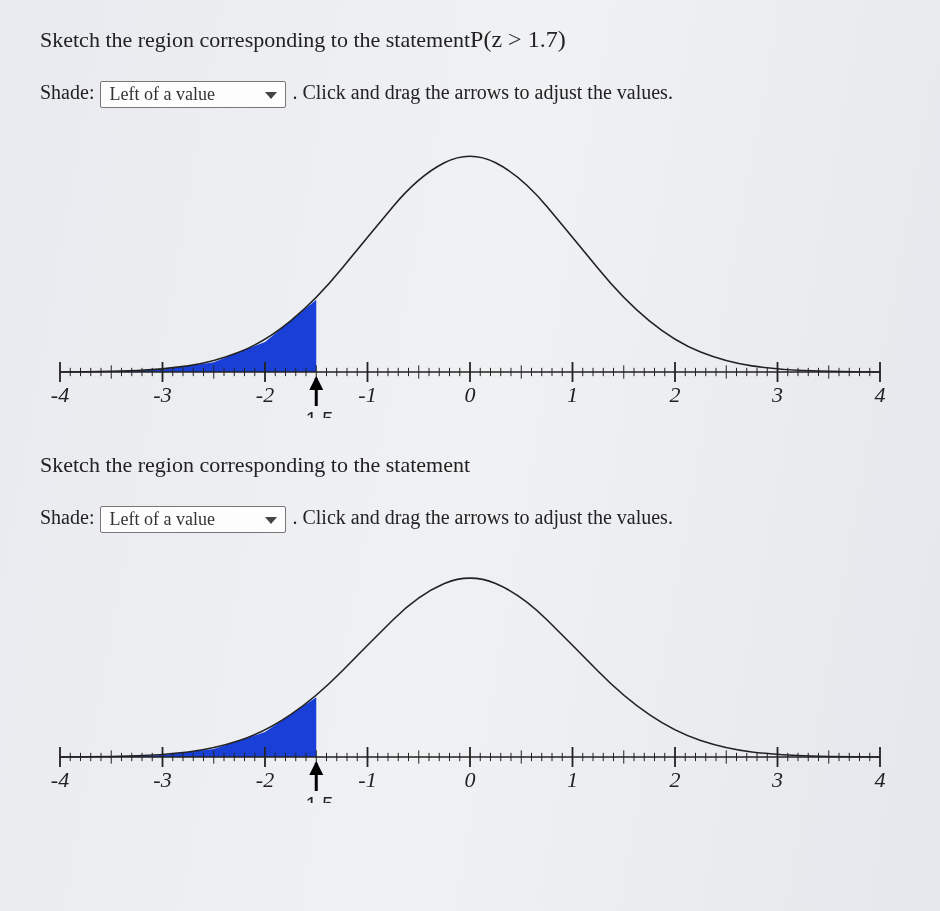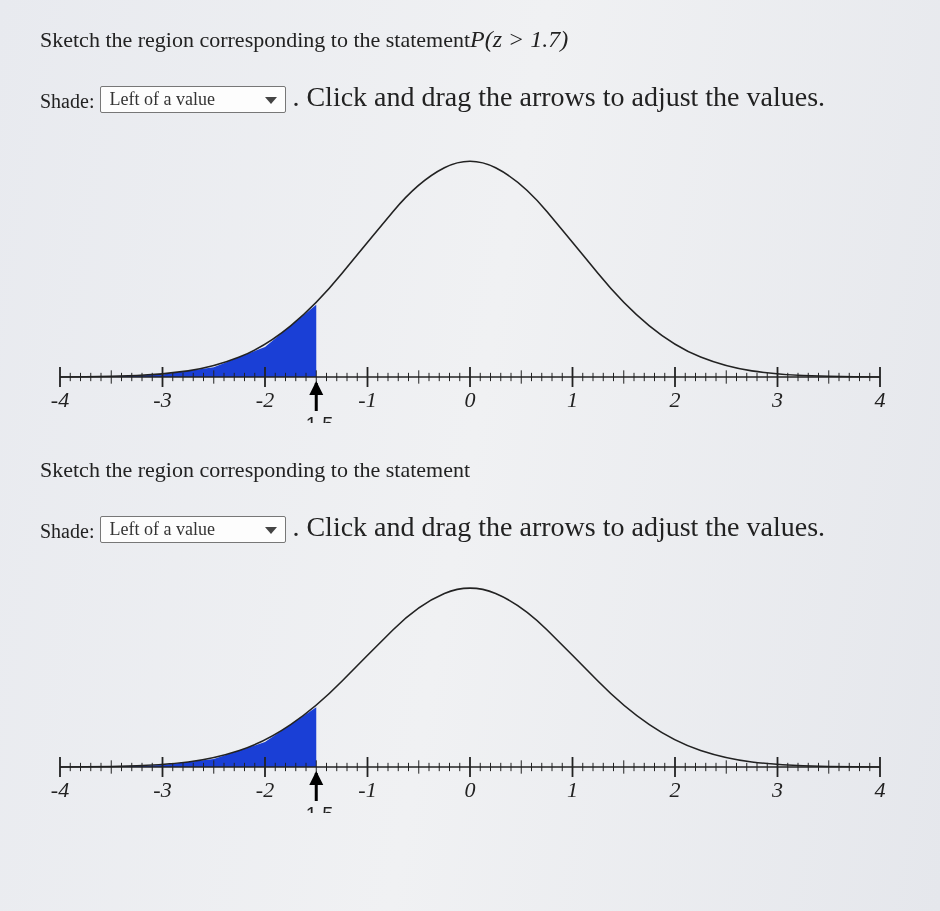--- a/index.html
+++ b/index.html
@@ -7,31 +7,31 @@
     width:940px;
     height:911px;
     background:linear-gradient(100deg,#e8eaef 0%,#f0f1f3 50%,#e5e7ec 100%);
     font-family:Georgia,'Times New Roman',serif;
     color:#222;
     box-sizing:border-box;
     padding:20px 28px 0 40px;
   }
   .panel{margin-bottom:30px;}
   .prompt{font-size:22px;margin:6px 0 18px 0;display:flex;align-items:baseline;flex-wrap:wrap;}
-  .prompt .math{font-style:italic;font-family:'Times New Roman',serif;font-size:24px;}
-  .shade-row{display:flex;align-items:flex-end;gap:6px;font-size:20px;margin:28px 0 10px 0;}
+  .prompt .math{font-family:'Times New Roman',serif;font-size:24px;}
+  .shade-row{display:flex;align-items:flex-start;gap:6px;font-size:20px;margin:28px 0 10px 0;}
   .shade-label{font-weight:normal;}
   .select-box{
     display:inline-flex;align-items:center;justify-content:space-between;
     border:1px solid #777;background:#fdfdfd;padding:2px 6px 2px 8px;
     font-size:18px;min-width:170px;color:#333;
     border-radius:2px;
   }
   .select-box svg{flex:0 0 auto;}
-  .hint{font-size:28px;}
+  .hint{font-size:20px;}
   .chart-wrap{position:relative;margin-top:6px;}
 </style>
 </head>
 <body>
 
 <div id="root">
   <div class="panel">
     <div class="prompt">
       <span>Sketch the region corresponding to the statement </span>
       <span class="math">P(z &gt; 1.7)</span>

